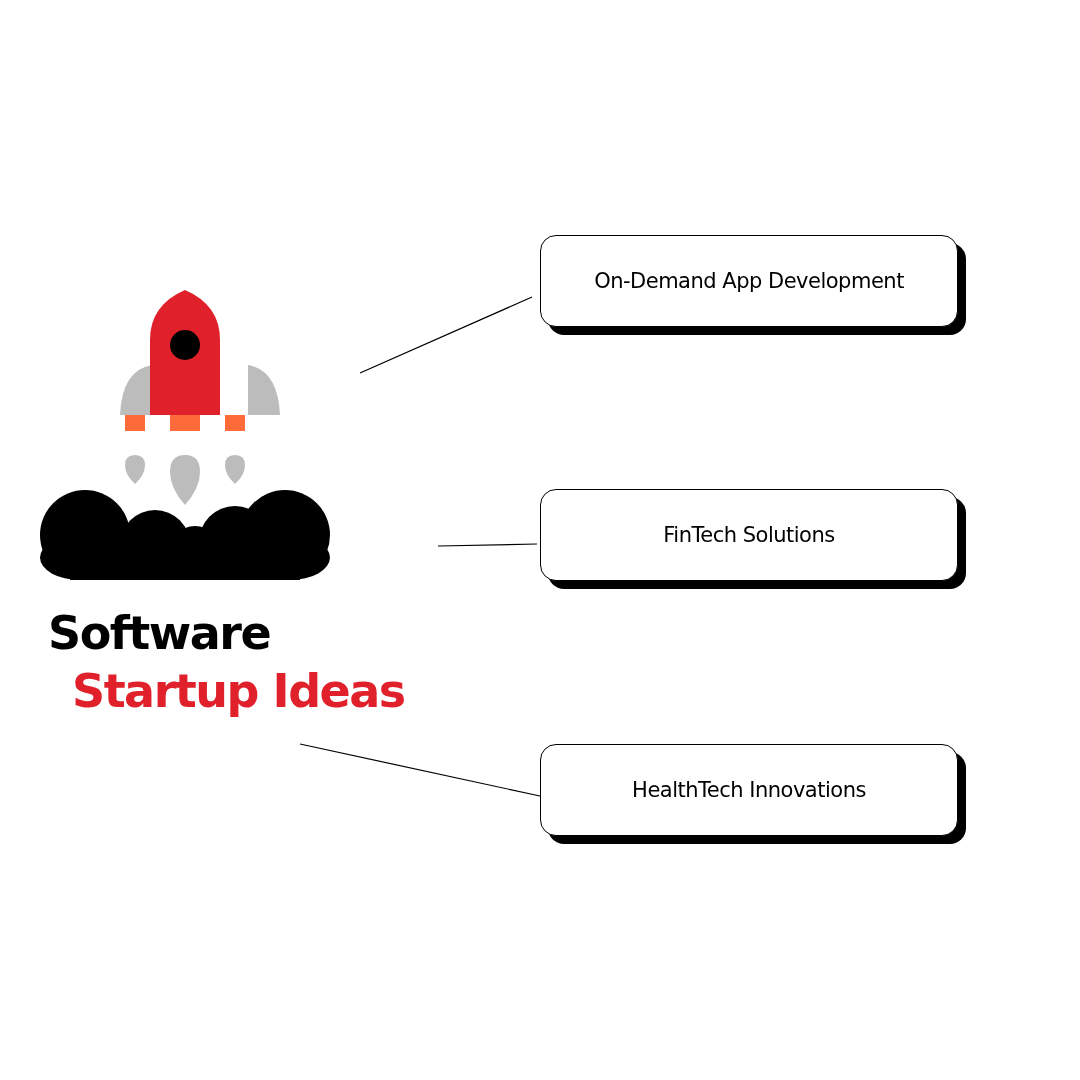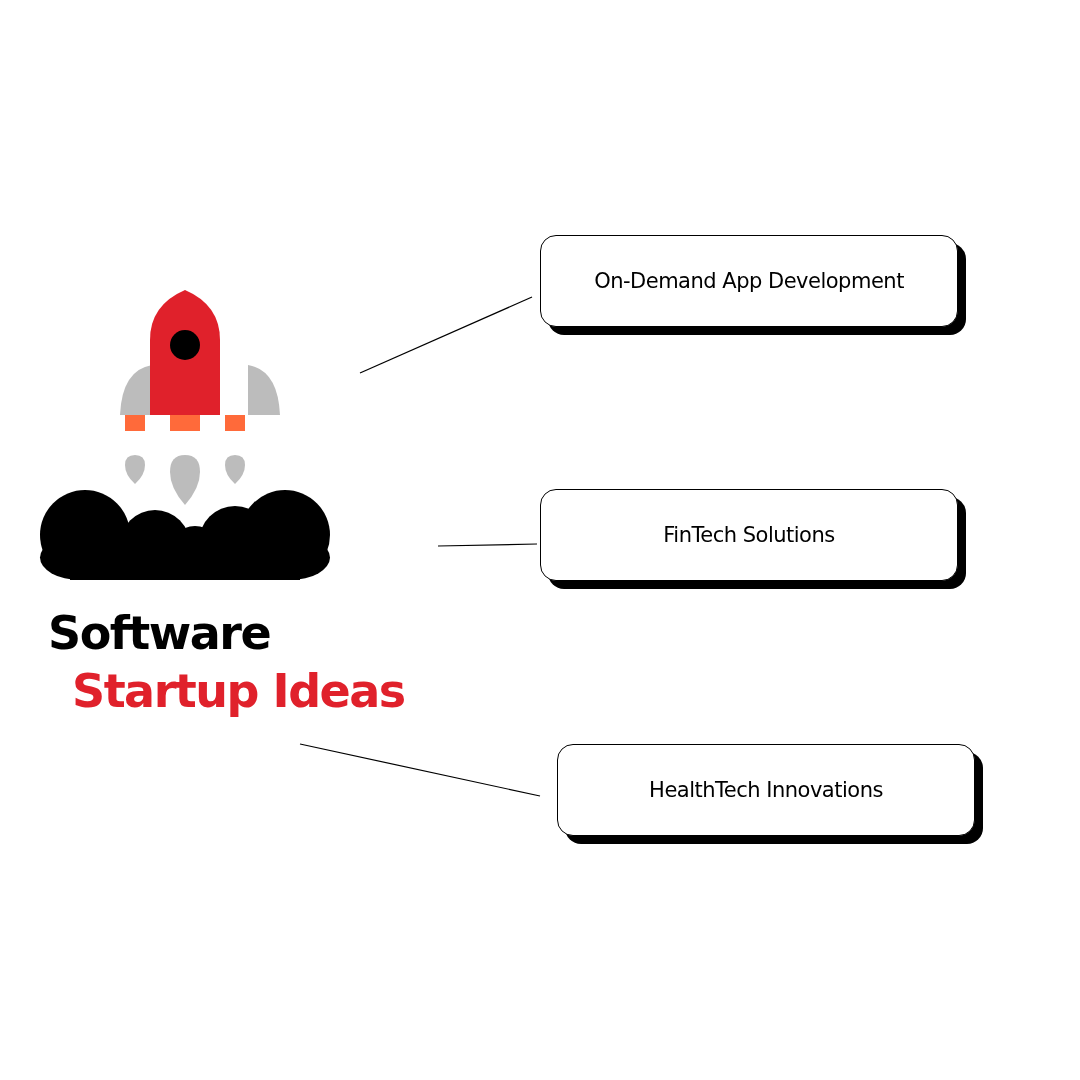--- a/index.html
+++ b/index.html
@@ -61,16 +61,16 @@
 <div class="box" style="left:540px;top:235px;">
   <div class="shadow"></div>
   <div class="face">On-Demand App Development</div>
 </div>
 
 <div class="box" style="left:540px;top:489px;">
   <div class="shadow"></div>
   <div class="face">FinTech Solutions</div>
 </div>
 
-<div class="box" style="left:557px;top:744px;">
+<div class="box" style="left:540px;top:744px;">
   <div class="shadow"></div>
   <div class="face">HealthTech Innovations</div>
 </div>
 
 </body></html>

